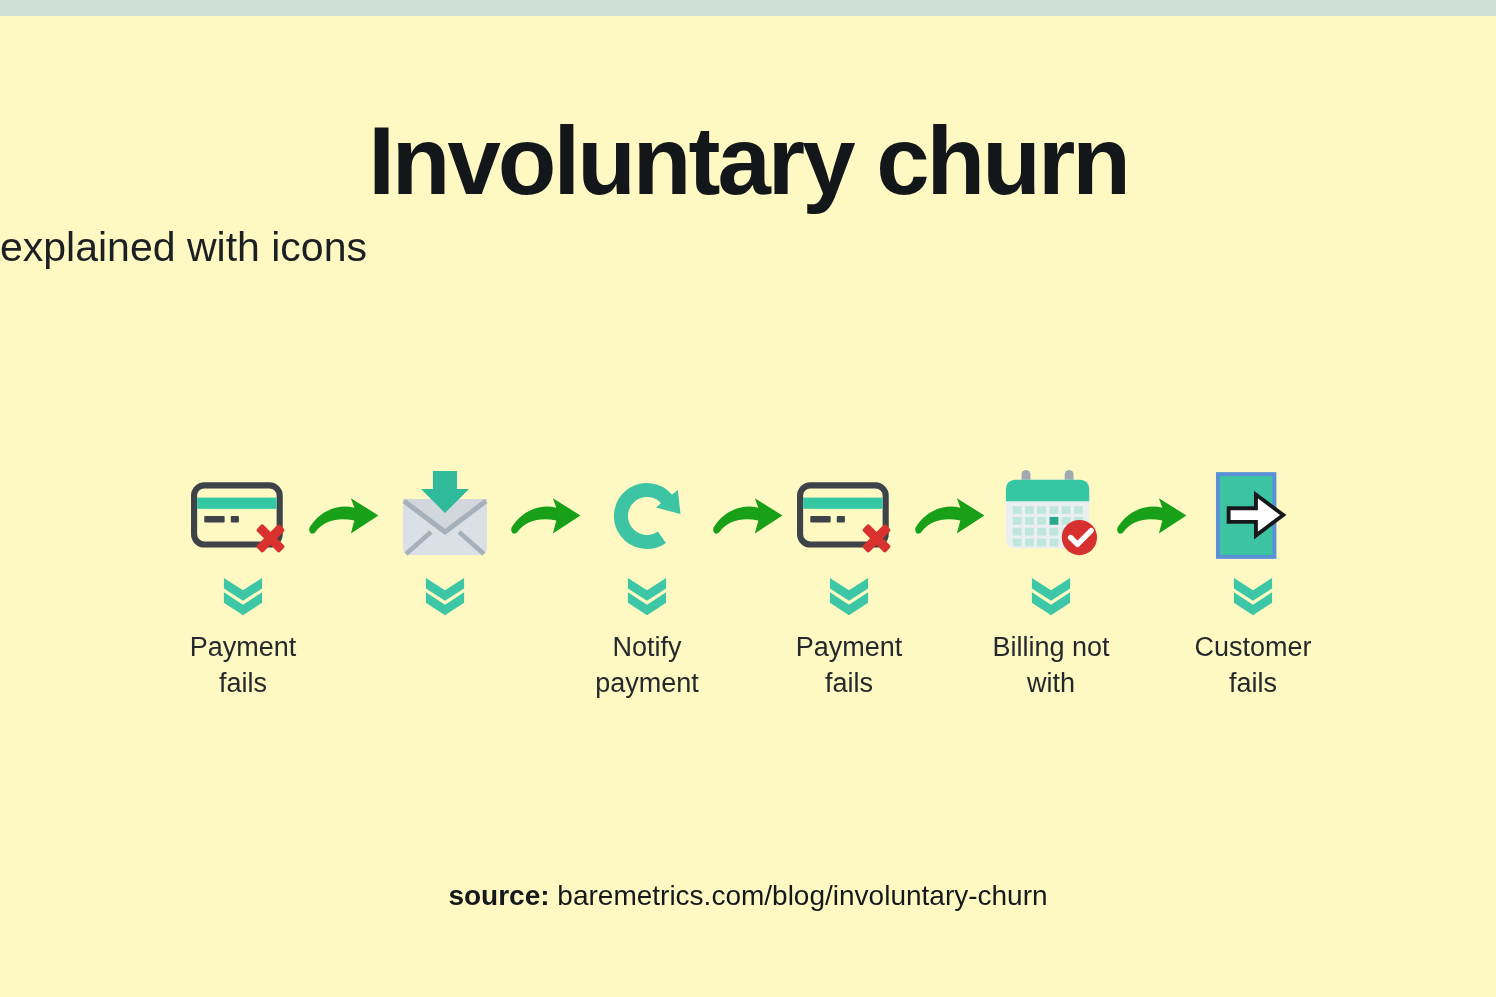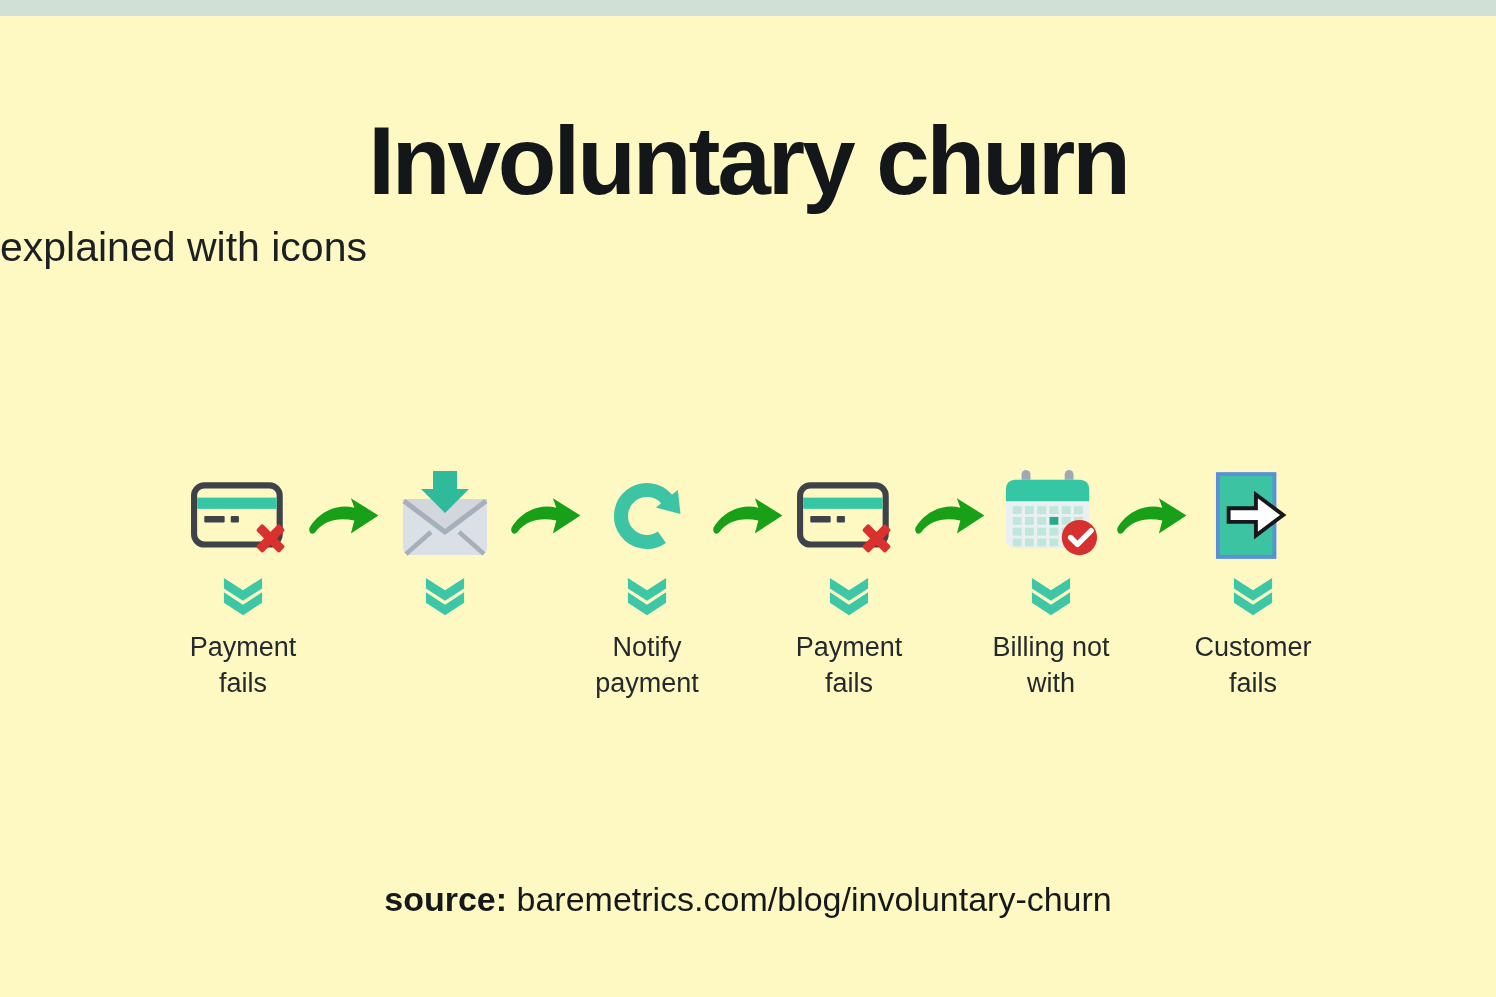--- a/index.html
+++ b/index.html
@@ -24,21 +24,21 @@
   .chev{margin-top:16px;height:40px;display:flex;justify-content:center;}
   .label{
     margin-top:12px;font-size:27px;line-height:36px;color:#26292b;
     text-align:center;white-space:nowrap;
   }
   .label span{display:block;}
   .connector{flex:0 0 64px;margin-top:36px;display:flex;justify-content:center;overflow:visible;}
   .connector svg{flex:0 0 auto;margin:0 -6px;}
   .footer{
     position:absolute;top:864px;left:0;width:100%;text-align:center;
-    font-size:34px;color:#16191c;
+    font-size:28px;color:#16191c;
   }
   .footer .b{font-weight:700;}
   svg{display:block;}
 </style>
 </head>
 <body>
 
 <div class="page">
 
   <h1 class="title">Involuntary churn</h1>

